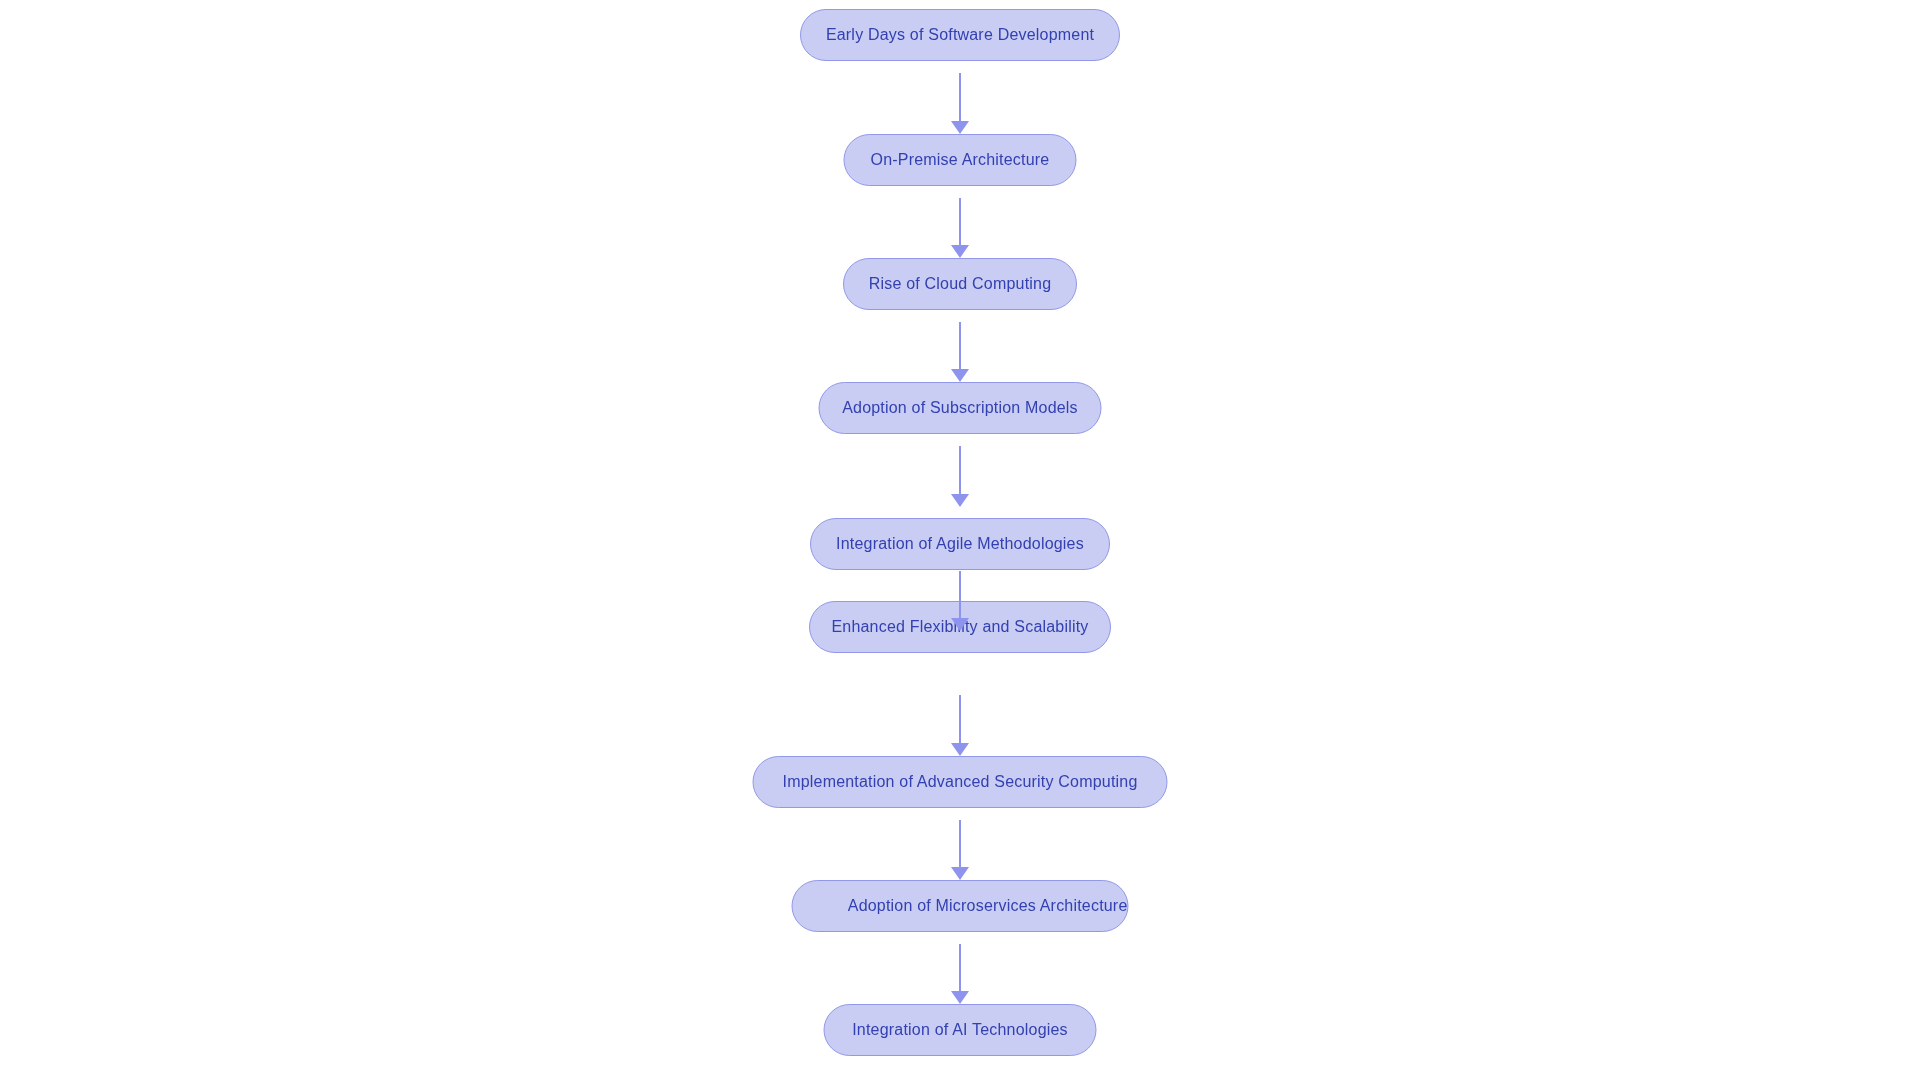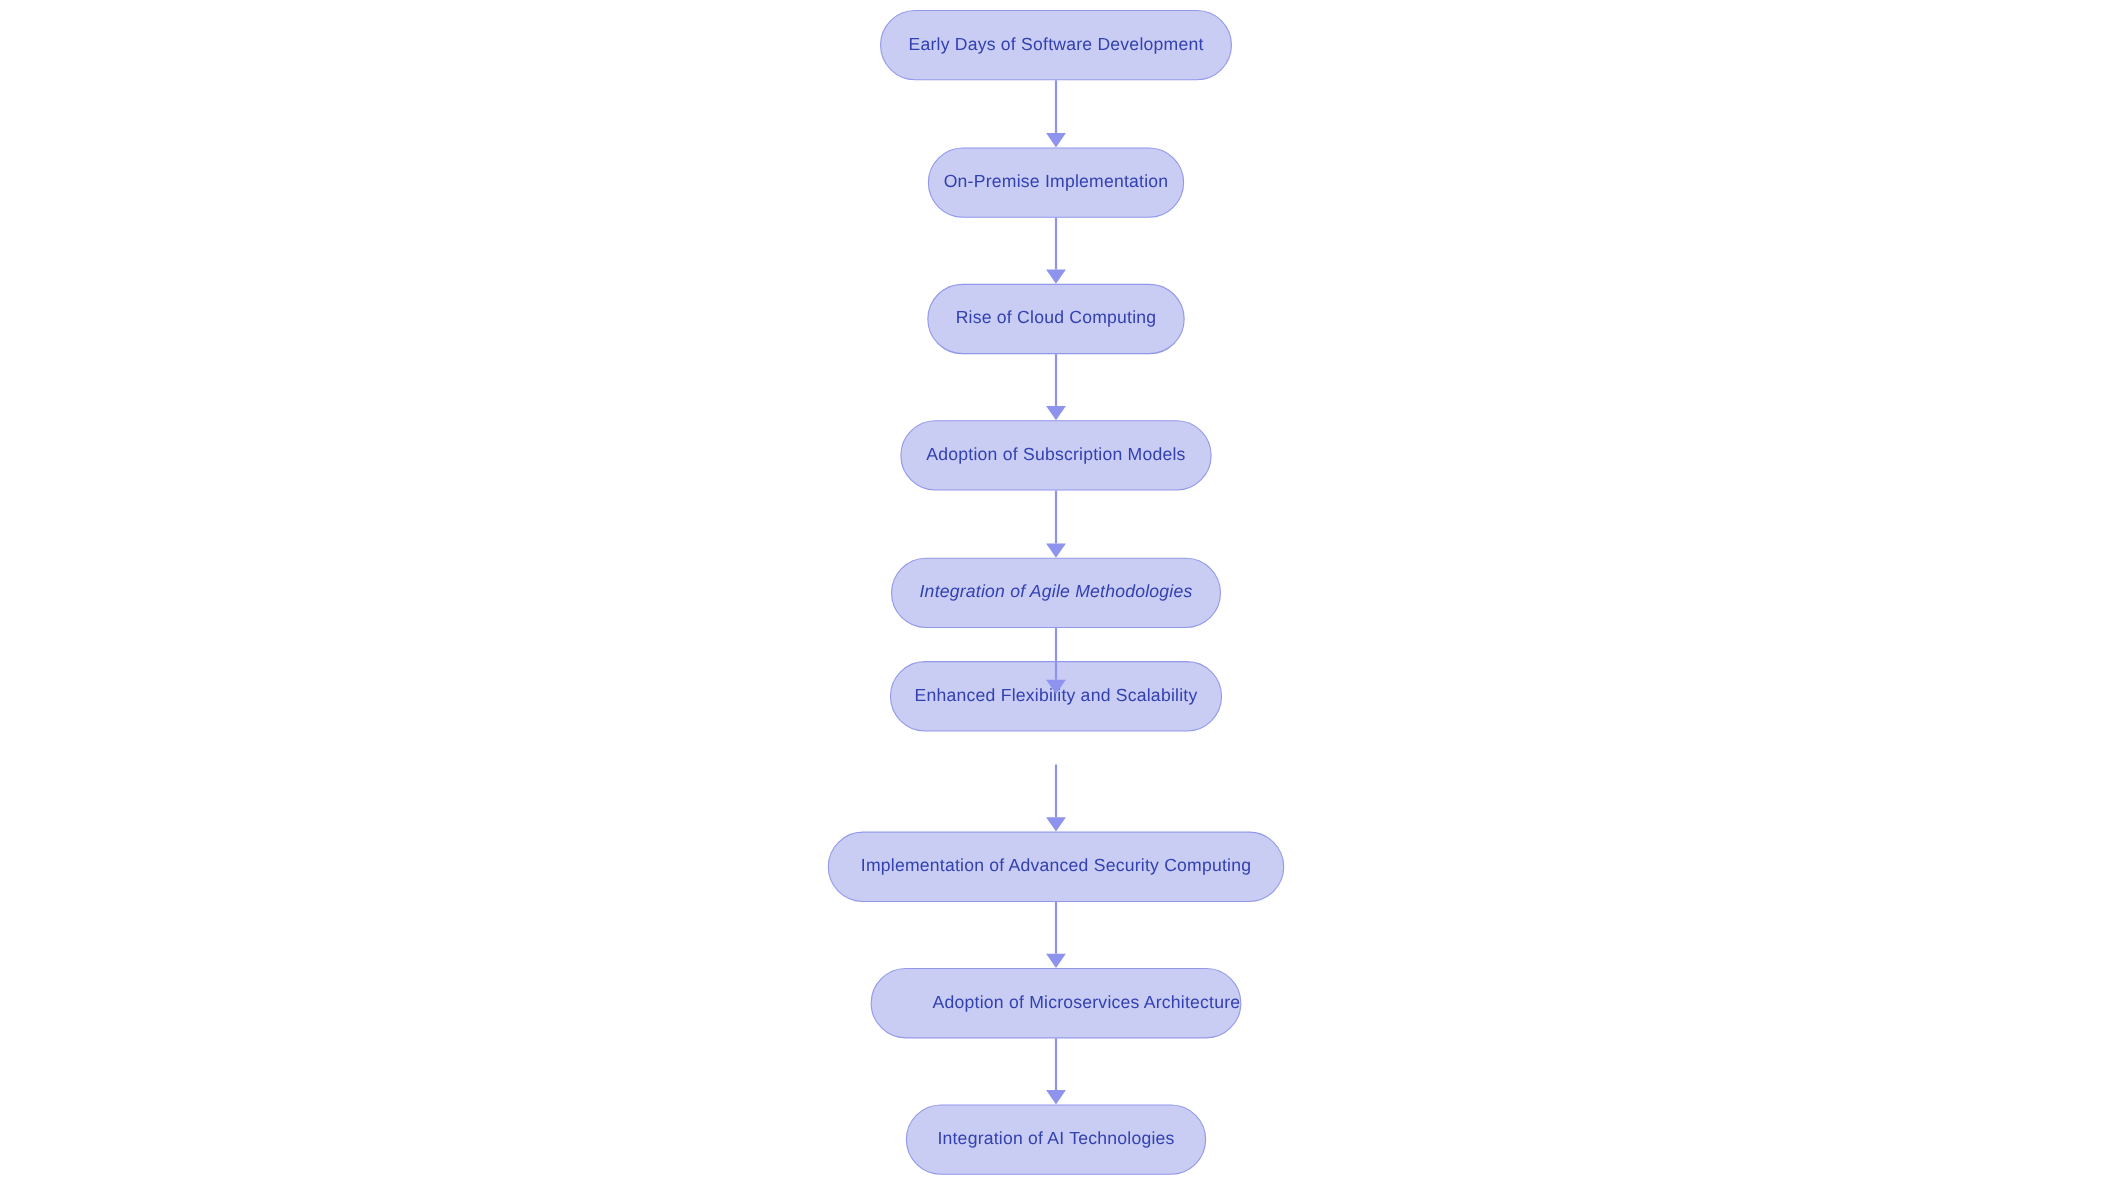--- a/index.html
+++ b/index.html
@@ -17,38 +17,38 @@
     overflow: hidden;
   }
   .canvas {
     position: relative;
     width: 1920px; height: 1083px;
   }
   .node {
     position: absolute;
     left: 50%;
     transform: translateX(-50%);
-    height: 64px;
+    height: 52px;
     border-radius: 32px;
     background: var(--node-fill);
     border: 1.5px solid var(--node-border);
     color: var(--node-text);
     font-size: 16px;
     letter-spacing: 0.2px;
     white-space: nowrap;
     display: flex;
     align-items: center;
     justify-content: center;
     text-align: center;
   }
   .node:nth-of-type(1) { top: 9px;    width: 320px; }
   .node:nth-of-type(2) { top: 134px;  width: 233px; }
   .node:nth-of-type(3) { top: 258px;  width: 234px; text-align: center; }
   .node:nth-of-type(4) { top: 382px;  width: 283px; }
-  .node:nth-of-type(5) { top: 507px;  width: 300px; font-style: italic; }
+  .node:nth-of-type(5) { top: 518px;  width: 300px; }
   .node:nth-of-type(6) { top: 601px;  width: 302px; }
   .node:nth-of-type(7) { top: 756px;  width: 415px; }
   .node:nth-of-type(8) { top: 880px;  width: 337px; justify-content: flex-end; }
   .node:nth-of-type(9) { top: 1004px; width: 273px; }
 
   .arrow {
     position: absolute;
     left: 50%;
     transform: translateX(-50%);
     width: 20px;
@@ -78,21 +78,21 @@
 </style>
 </head>
 <body>
 
 <div class="canvas">
 
   <div class="node">
     <span>Early Days of Software Development</span>
   </div>
   <div class="node">
-    <span>On-Premise Implementation</span>
+    <span>On-Premise Architecture</span>
   </div>
   <div class="node">
     <span>Rise of Cloud Computing</span>
   </div>
   <div class="node">
     <span>Adoption of Subscription Models</span>
   </div>
   <div class="node">
     <span>Integration of Agile Methodologies</span>
   </div>

